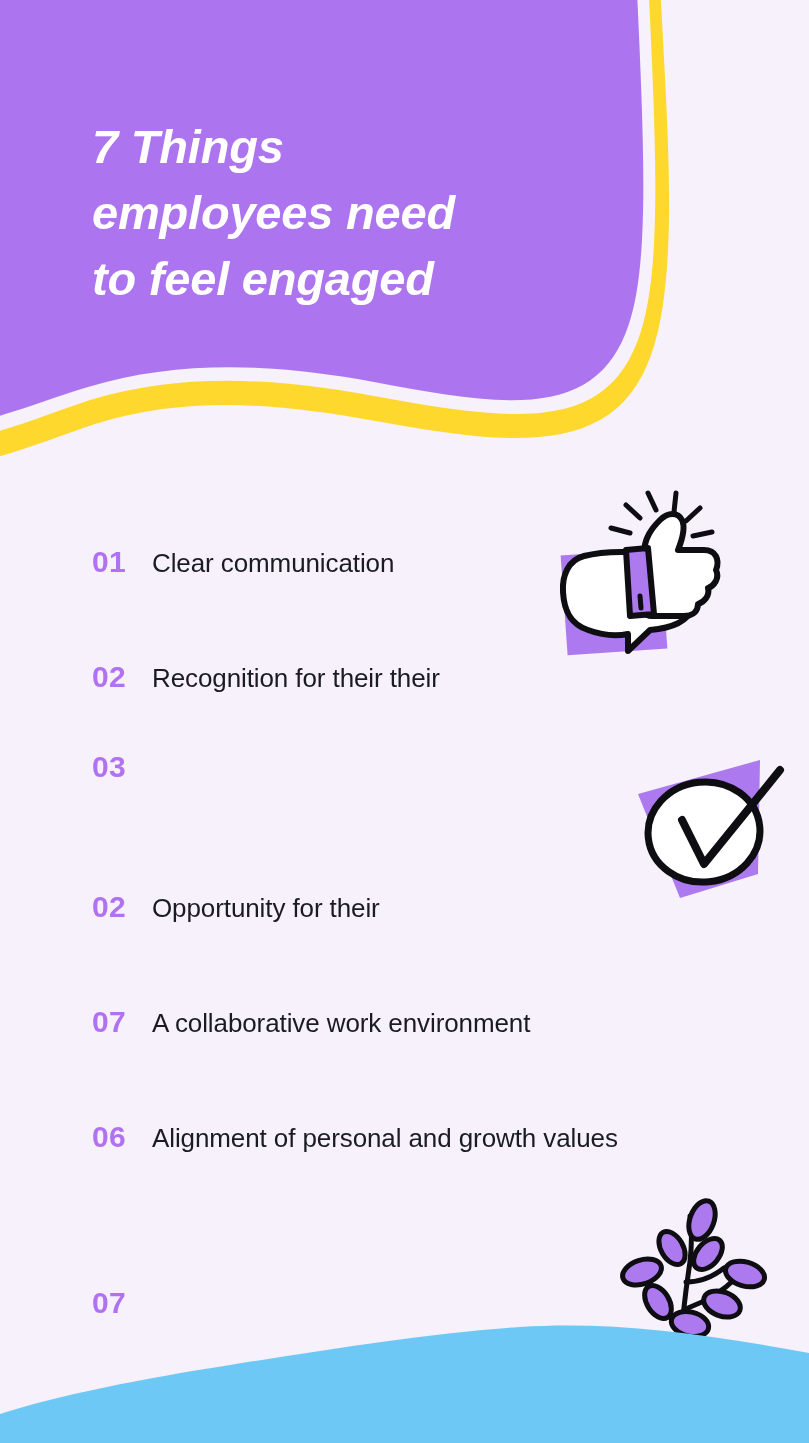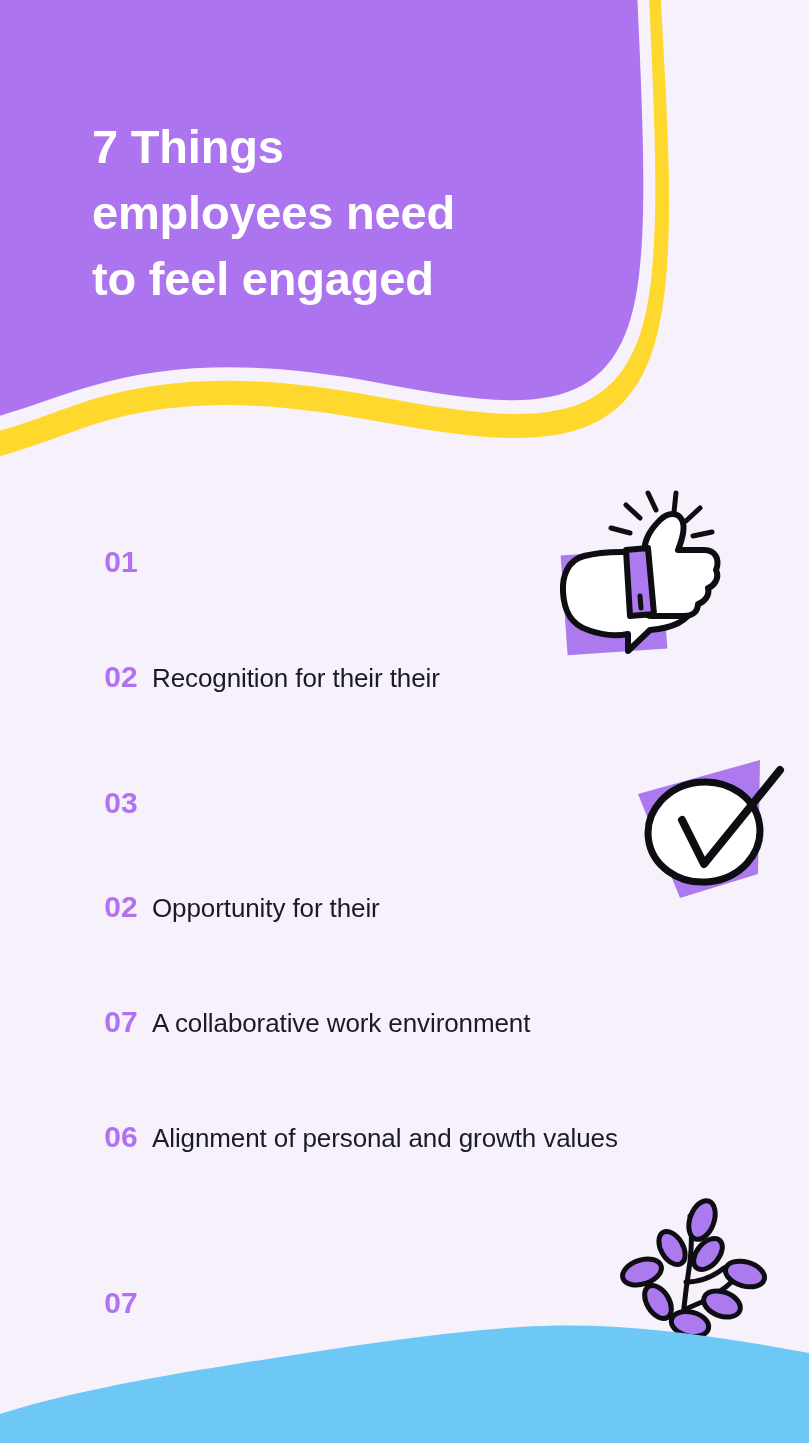--- a/index.html
+++ b/index.html
@@ -18,24 +18,25 @@
 
   .header-title{
     position:absolute;left:92px;top:83px;
     width:520px;
     color:#FFFFFF;
     font-size:47px;
     font-weight:600;
     line-height:66px;
     letter-spacing:-0.2px;
     white-space:pre-line;
-  }
-
-  
-  .list{position:absolute;left:0;top:0;width:675px;height:1443px;text-align:right;}
+    font-style:italic;
+  }
+
+  
+  .list{position:absolute;left:0;top:0;width:675px;height:1443px;}
   .row{
     position:absolute;left:92px;
     display:flex;align-items:baseline;
     gap:14px;
     white-space:nowrap;
   }
   .row .num{
     color:#B072F0;
     font-size:30px;
     font-weight:700;
@@ -167,28 +168,29 @@
 
       <path fill="#FFFFFF" stroke="#0D0D12" stroke-width="7" stroke-linejoin="round" d="M22,144 C22,138 27,134 34,134 L104,134 C111,134 116,138 116,144
                L112,198 C111,206 105,210 97,210 L41,210 C33,210 27,206 26,198 Z"></path>
     </svg>
   </div>
 
   <div class="list">
 
     <div class="row" style="top:545px">
       <span class="num">01</span>
+      <span class="txt">Clear communication</span>
     </div>
 
     <div class="row" style="top:660px">
       <span class="num">02</span>
       <span class="txt">Recognition for their their</span>
     </div>
 
-    <div class="row" style="top:786px">
+    <div class="row" style="top:750px">
       <span class="num">03</span>
     </div>
 
     <div class="row" style="top:890px">
       <span class="num">02</span>
       <span class="txt">Opportunity for their</span>
     </div>
 
     <div class="row" style="top:1005px">
       <span class="num">07</span>

